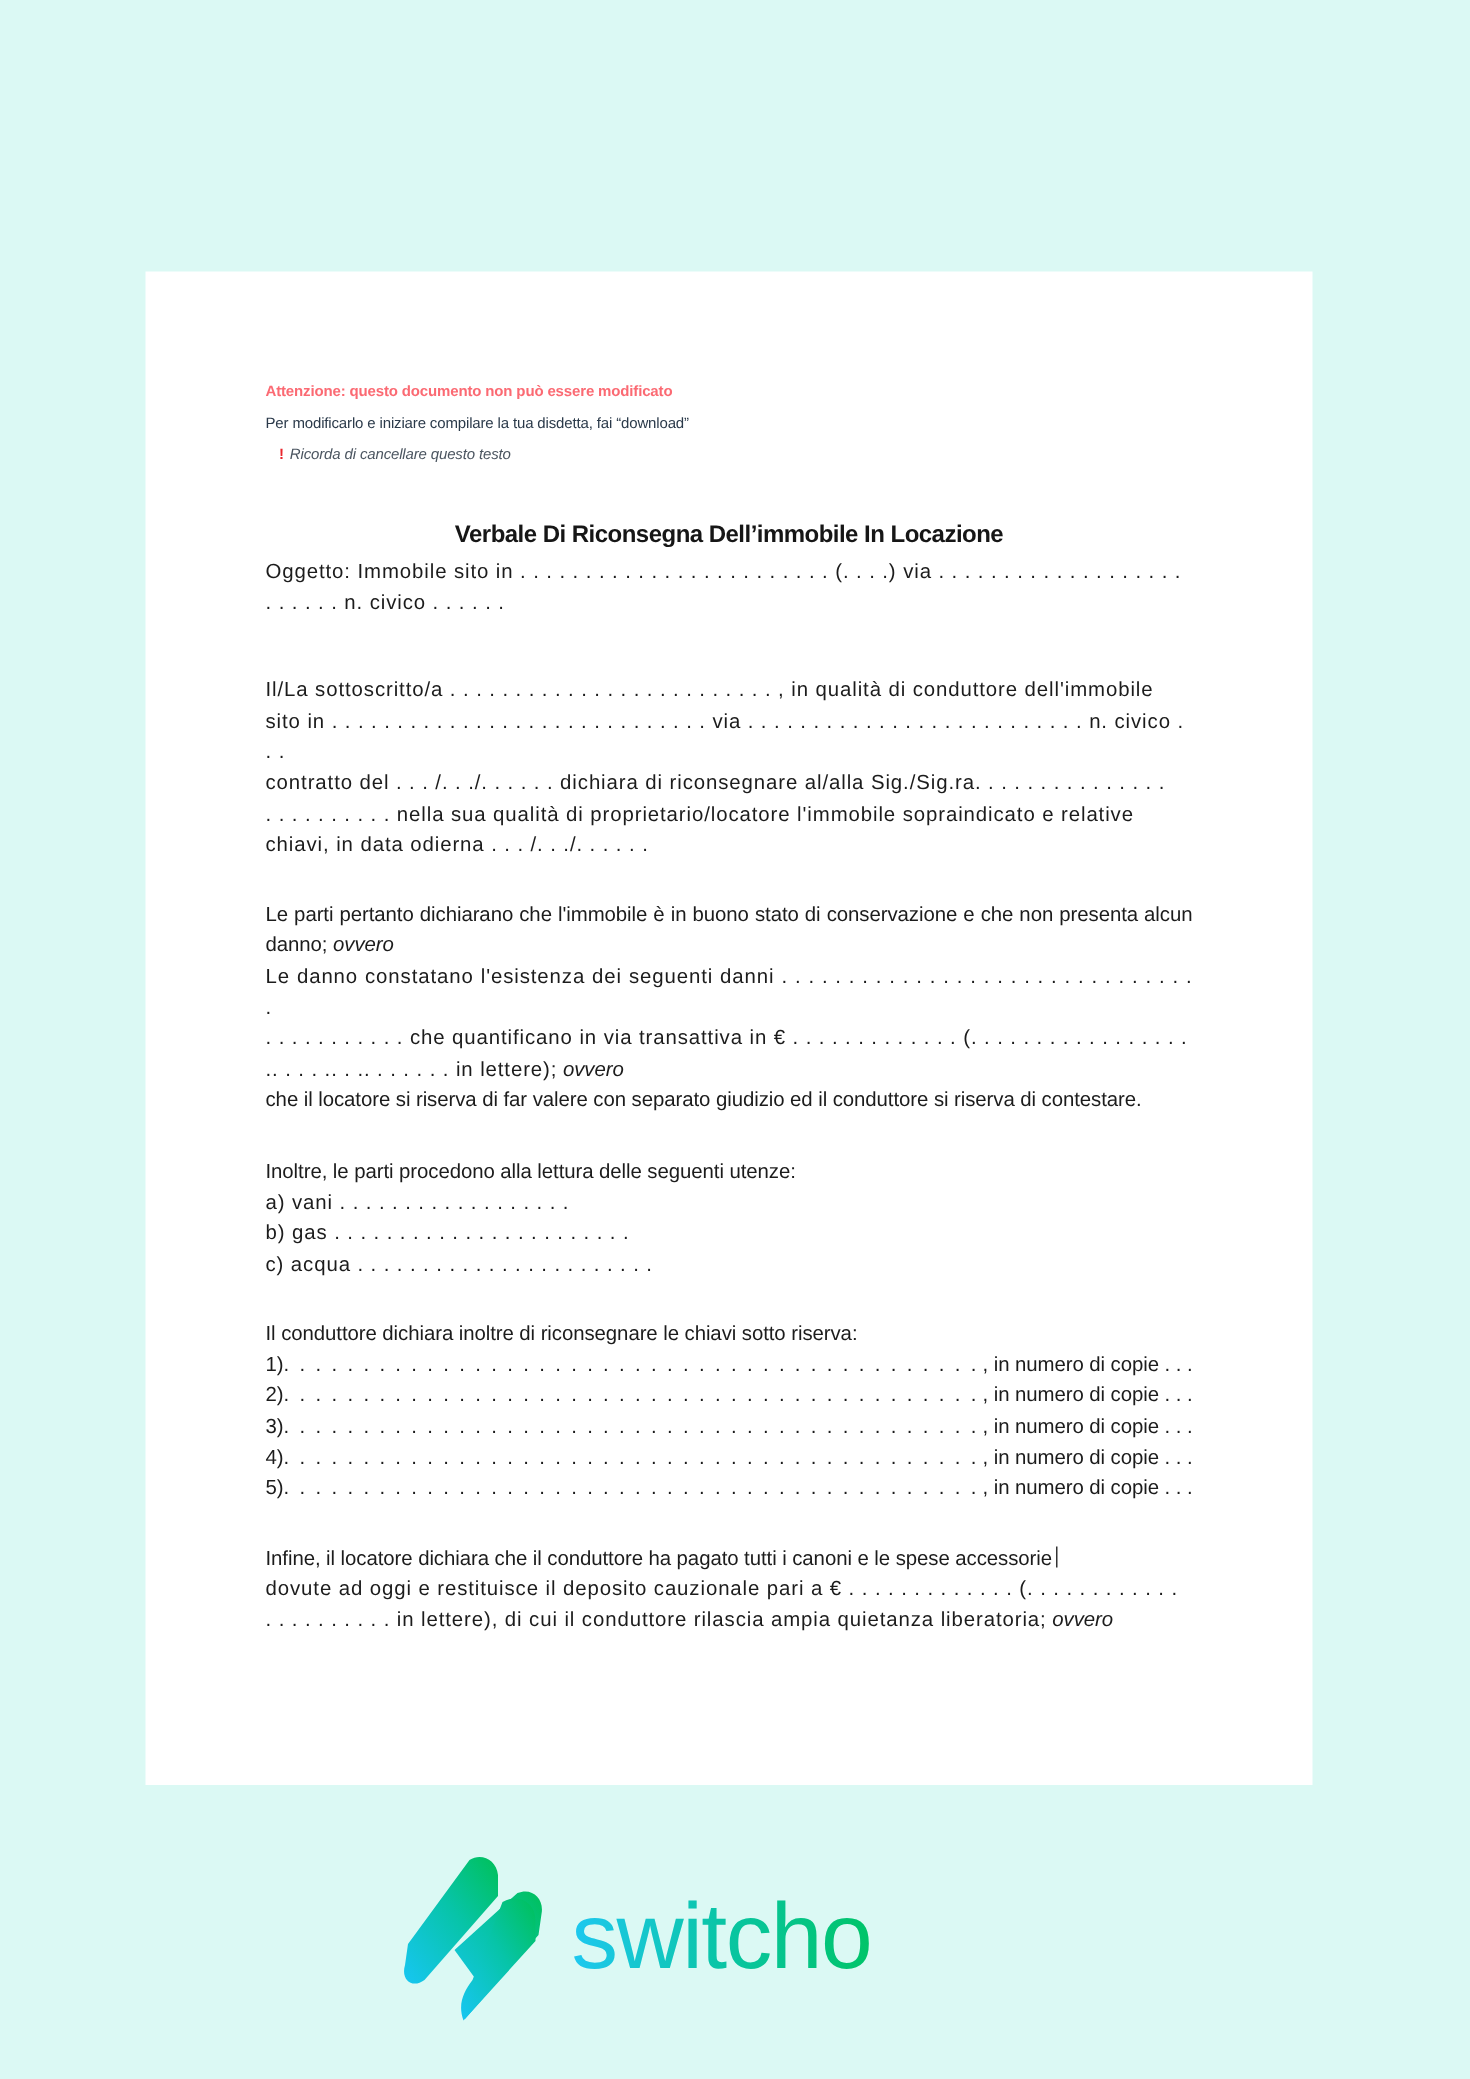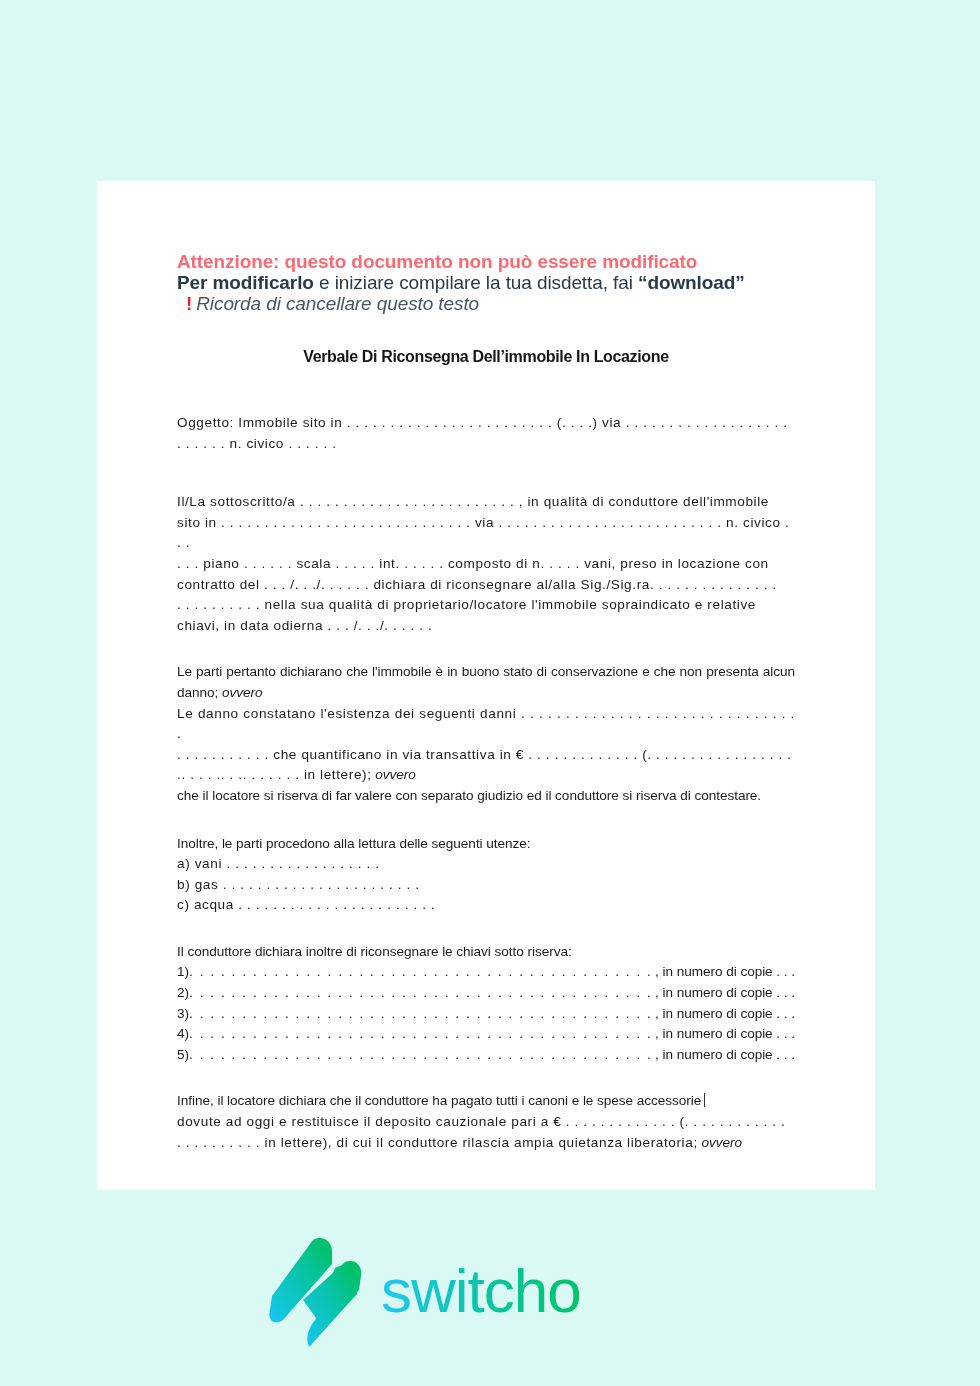--- a/index.html
+++ b/index.html
@@ -32,34 +32,34 @@
 
   .sheet-inner {
     position: absolute;
     left: 80px;
     top: 70px;
     width: 618px;
   }
 
   
   .notice-line {
-    font-size: 19px;
+    font-size: 10px;
     line-height: 21px;
     letter-spacing: -0.1px;
     color: #2b3a4a;
     white-space: nowrap;
   }
   .notice-warn {
     color: #fb6a73;
     font-weight: bold;
   }
   .notice-two {
     font-weight: normal;
   }
-  .notice-two b { font-weight: bold; }
+  .notice-two b { font-weight: normal; }
   .notice-three {
     font-style: italic;
     color: #4b5560;
     padding-left: 9px;
   }
   .bang {
     color: #e9262d;
     font-weight: bold;
     font-style: normal;
     padding-right: 4px;
@@ -79,21 +79,21 @@
   
   .para {
     font-size: 13.6px;
     line-height: 20.6px;
     color: #1c1c1c;
     text-align: justify;
     letter-spacing: -0.05px;
   }
   .para.nojust { text-align: left; }
 
-  .blk-oggetto { margin-top: 42px; }
+  .blk-oggetto { }
   .blk-sottoscritto { margin-top: 38px; }
   .blk-parti { margin-top: 26px; }
   .blk-utenze { margin-top: 27px; }
   .blk-chiavi { margin-top: 26px; }
   .blk-infine { margin-top: 26px; }
 
   .it { font-style: italic; }
   .dots-t { letter-spacing: 0.6px; }
 
   .keyrow {
@@ -148,21 +148,20 @@
       <div class="doc-title">Verbale Di Riconsegna Dell’immobile In Locazione</div>
 
       <div class="para nojust blk-oggetto">
         <div class="dots-t">Oggetto: Immobile sito in . . . . . . . . . . . . . . . . . . . . . . . . (. . . .) via . . . . . . . . . . . . . . . . . . .</div>
         <div class="dots-t">. . . . . . n. civico . . . . . .</div>
       </div>
 
       <div class="para nojust blk-sottoscritto">
         <div class="dots-t">Il/La sottoscritto/a . . . . . . . . . . . . . . . . . . . . . . . . . , in qualità di conduttore dell'immobile</div>
         <div class="dots-t">sito in . . . . . . . . . . . . . . . . . . . . . . . . . . . . . via . . . . . . . . . . . . . . . . . . . . . . . . . . n. civico . . .</div>
-        <div class="dots-t">. . . piano . . . . . . scala . . . . . int. . . . . . composto di n. . . . . vani, preso in locazione con</div>
         <div class="dots-t">contratto del . . . /. . ./. . . . . . dichiara di riconsegnare al/alla Sig./Sig.ra. . . . . . . . . . . . . . .</div>
         <div class="dots-t">. . . . . . . . . . nella sua qualità di proprietario/locatore l'immobile sopraindicato e relative</div>
         <div class="dots-t">chiavi, in data odierna . . . /. . ./. . . . . .</div>
       </div>
 
       <div class="para blk-parti">
         <div><span>Le parti pertanto dichiarano che l'immobile è in buono stato di conservazione e che non presenta alcun danno;</span>
           <span class="it">ovvero</span></div>
         <div class="nojust dots-t">Le danno constatano l'esistenza dei seguenti danni . . . . . . . . . . . . . . . . . . . . . . . . . . . . . . . .</div>
         <div class="nojust dots-t">. . . . . . . . . . . che quantificano in via transattiva in € . . . . . . . . . . . . . (. . . . . . . . . . . . . . . . .</div>

